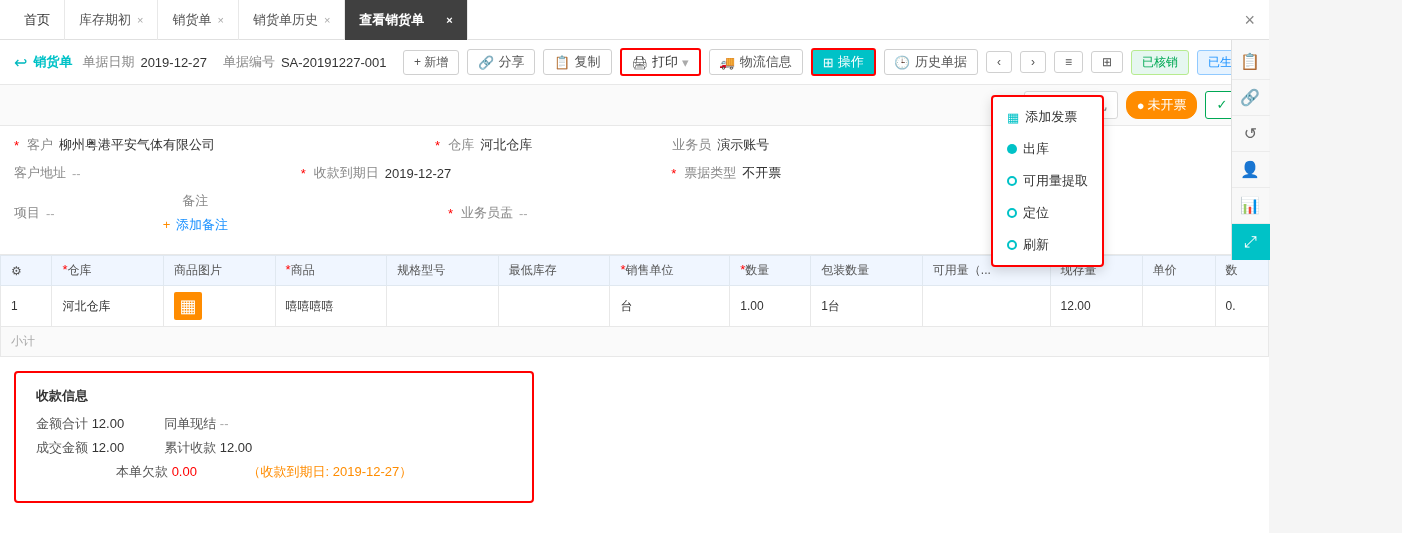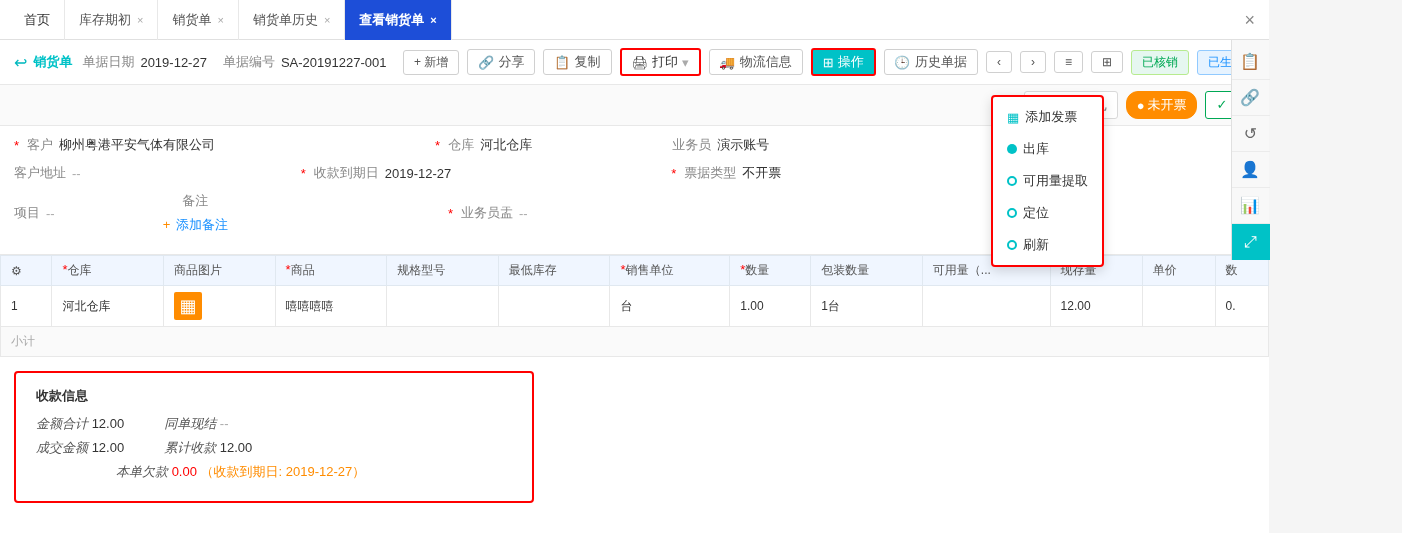--- a/index.html
+++ b/index.html
@@ -97,24 +97,24 @@
     .th-required { color: red; }
 
     
     .summary-box {
       border: 2px solid red; border-radius: 4px; padding: 14px 20px;
       margin: 10px 14px; display: inline-block; min-width: 520px;
       background: #fff;
     }
     .summary-title { font-weight: bold; color: #333; margin-bottom: 10px; font-size: 13px; }
     .summary-row { display: flex; gap: 40px; margin-bottom: 6px; align-items: center; }
-    .summary-label { color: #555; min-width: 70px; font-style: italic; }
+    .summary-label { color: #555; min-width: 70px; }
     .summary-value { color: #333; }
     .summary-value.red { color: red; }
-    .summary-value.orange { color: #ff8c00; }
+    .summary-value.orange { color: #ff8c00; margin-left: 47px; }
 
     
     .dropdown-popup {
       position: absolute; top: 95px; right: 165px; background: #fff;
       border: 2px solid red; border-radius: 4px; z-index: 100;
       box-shadow: 0 4px 12px rgba(0,0,0,0.15); min-width: 110px;
       padding: 4px 0;
     }
     .dropdown-item {
       display: flex; align-items: center; gap: 6px; padding: 7px 14px;
@@ -159,21 +159,21 @@
       <span class="tab-close">×</span>
     </div>
     <div class="tab-item">
       <span>销货单</span>
       <span class="tab-close">×</span>
     </div>
     <div class="tab-item">
       <span>销货单历史</span>
       <span class="tab-close">×</span>
     </div>
-    <div class="tab-item active" style="background:#1d4ed8; color:#fff; padding:0 14px;">
+    <div class="tab-item active" style="background:#404040; color:#fff; padding:0 14px;gap:16px;">
       <span>查看销货单</span>
       <span class="tab-close" style="color:#fff;">×</span>
     </div>
     <span class="tab-bar-close">×</span>
   </div>
 
   <div class="doc-header">
     <div class="doc-title">
       <span class="doc-title-icon">↩</span>
       <span style="color:#00c2c7; font-weight:bold;">销货单</span>

